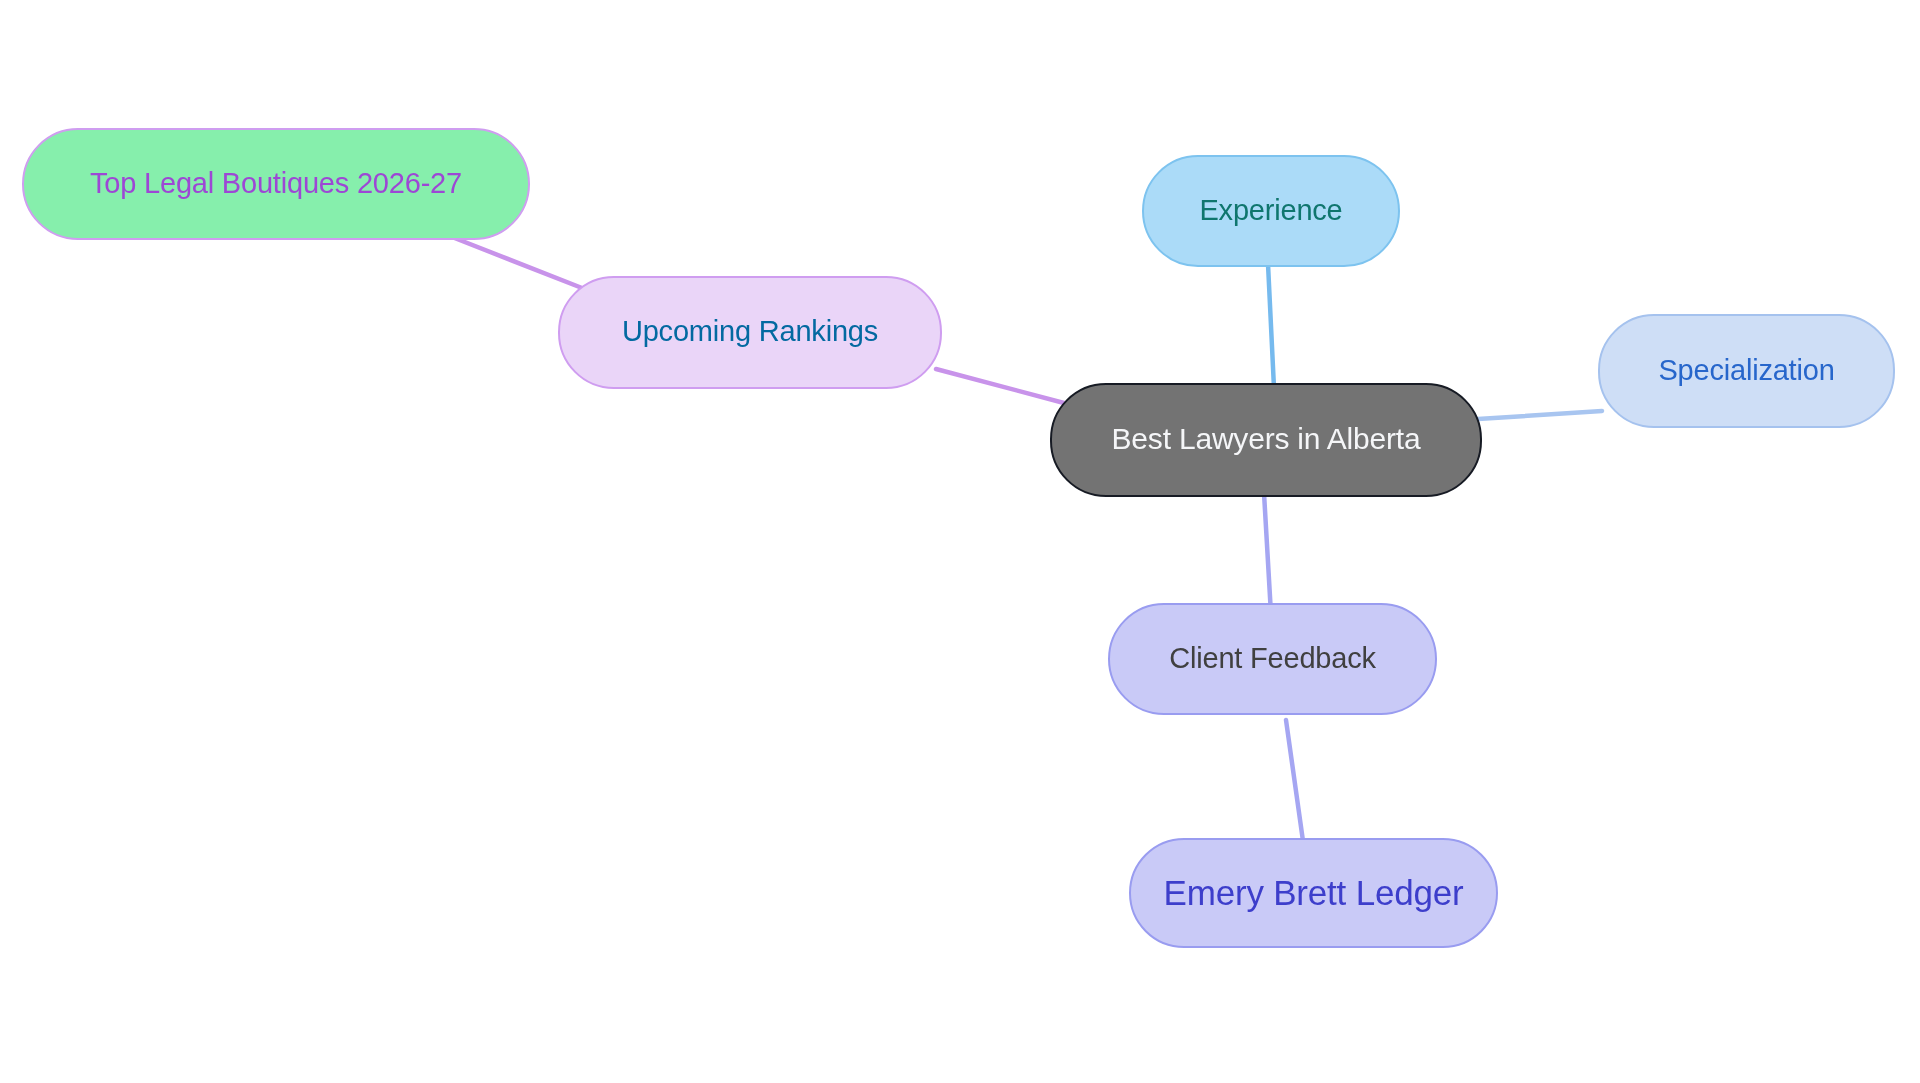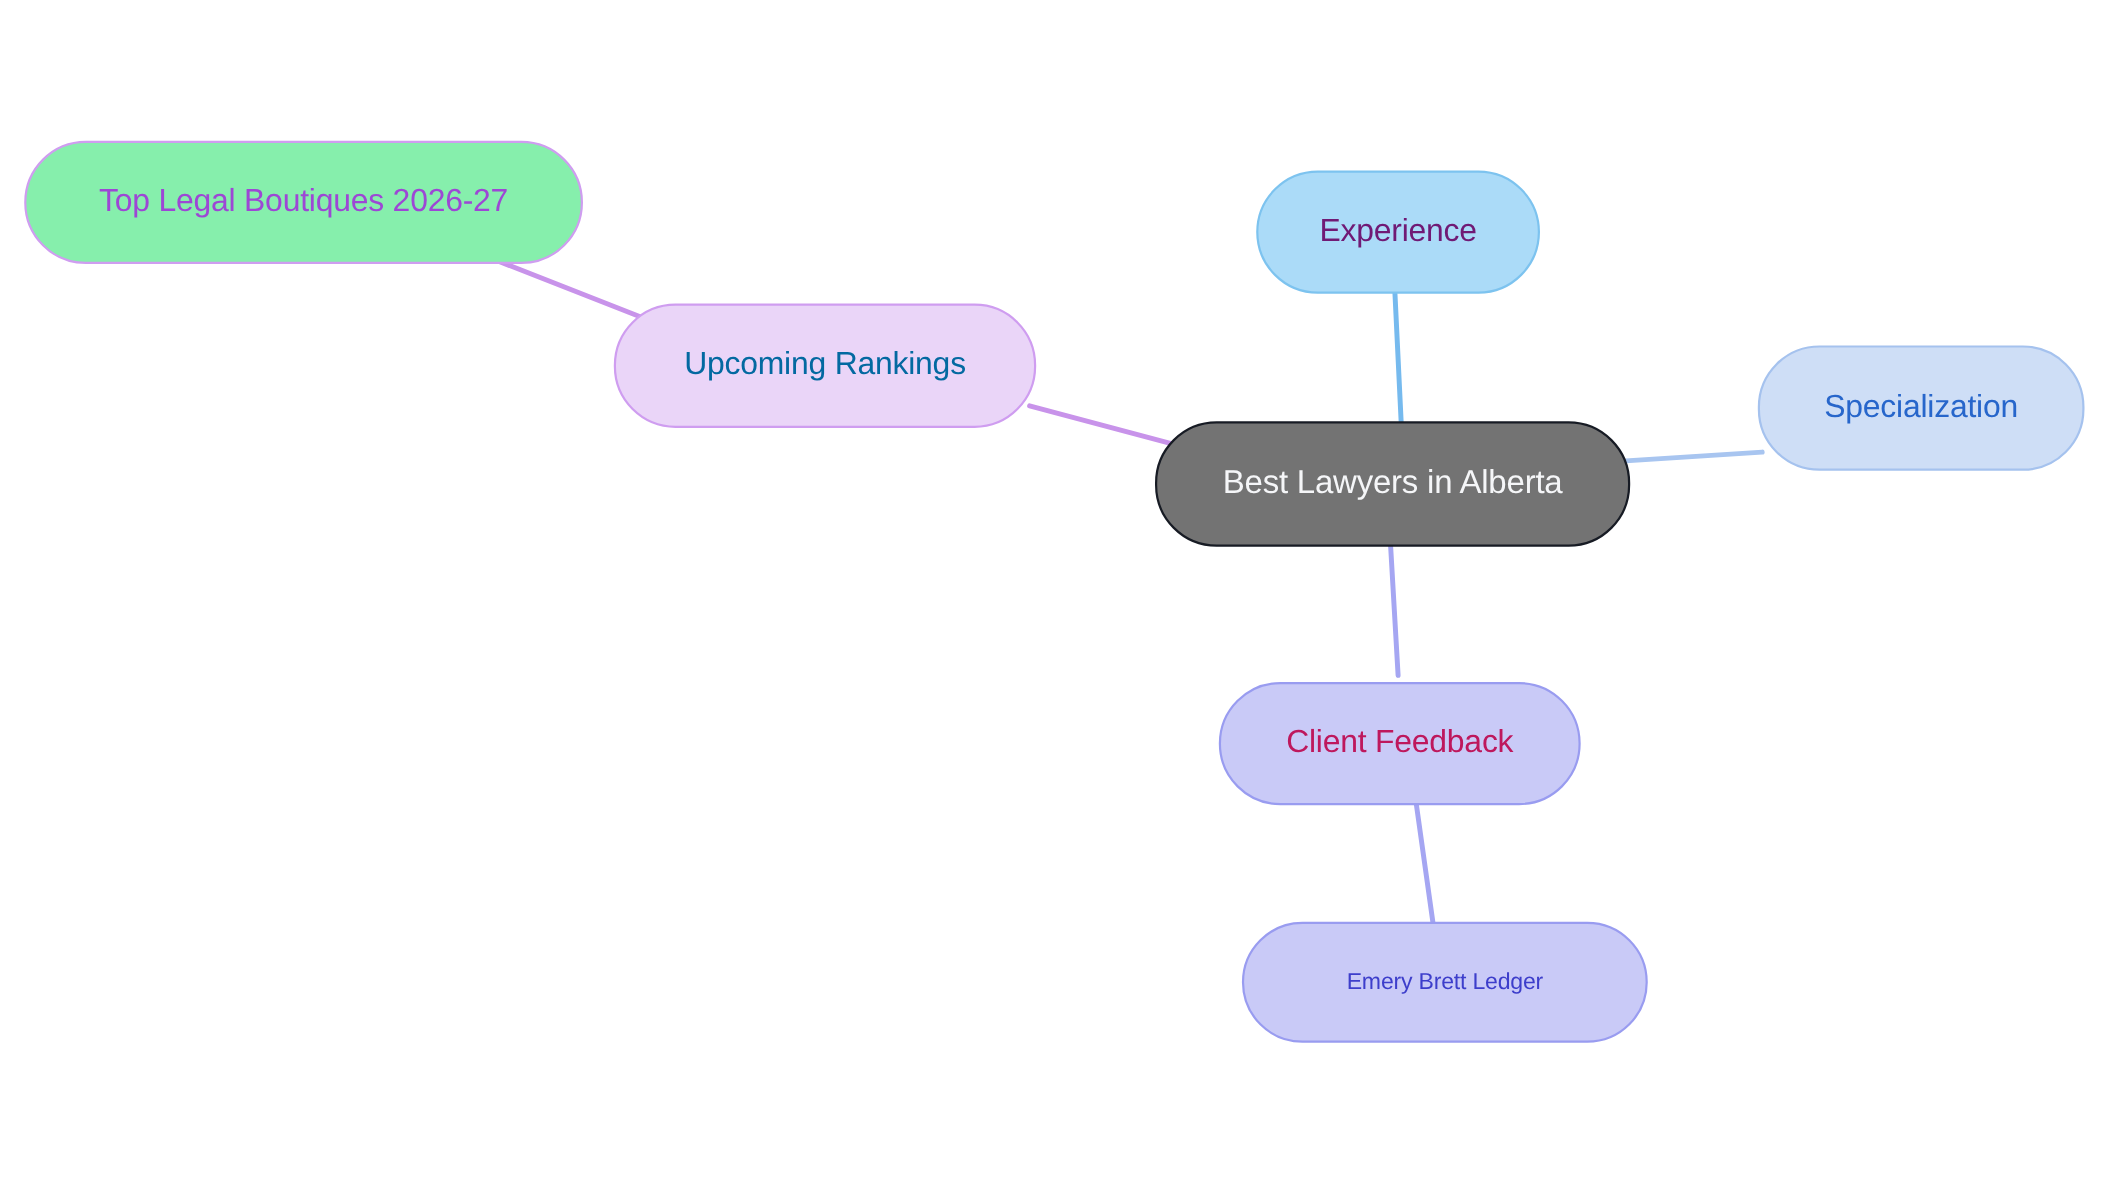--- a/index.html
+++ b/index.html
@@ -51,32 +51,32 @@
       <line x1="1478" y1="419" x2="1602" y2="411" stroke="#A8C5F0" stroke-width="4.5" stroke-linecap="round"></line>
       <line x1="936" y1="369" x2="1064" y2="403" stroke="#C893EA" stroke-width="4.5" stroke-linecap="round"></line>
       <line x1="452" y1="237" x2="582" y2="288" stroke="#C893EA" stroke-width="4.5" stroke-linecap="round"></line>
       <line x1="1264" y1="493" x2="1271" y2="614" stroke="#A5A6F2" stroke-width="4.5" stroke-linecap="round"></line>
       <line x1="1286" y1="720" x2="1303" y2="841" stroke="#A5A6F2" stroke-width="4.5" stroke-linecap="round"></line>
     </svg>
   <div>
       <div class="node" style="left: 1050px; top: 383px; width: 432px; height: 114px; background: #737373; border-color: rgb(23, 27, 36); color: rgb(245, 246, 248); font-size: 30px;">
         <span>Best Lawyers in Alberta</span>
       </div>
-      <div class="node" style="left: 1142px; top: 155px; width: 258px; height: 112px; background: rgb(171, 219, 248); border-color: rgb(125, 195, 239); color: #701a75; font-size: 29px;">
+      <div class="node" style="left: 1142px; top: 155px; width: 258px; height: 112px; background: rgb(171, 219, 248); border-color: rgb(125, 195, 239); color: #0f766e; font-size: 29px;">
         <span>Experience</span>
       </div>
       <div class="node" style="left: 1598px; top: 314px; width: 297px; height: 114px; background: rgb(206, 222, 246); border-color: rgb(165, 194, 238); color: rgb(39, 102, 203); font-size: 29px;">
         <span>Specialization</span>
       </div>
       <div class="node" style="left: 558px; top: 276px; width: 384px; height: 113px; background: rgb(234, 213, 248); border-color: rgb(207, 157, 240); color: #0369a1; font-size: 29px;">
         <span>Upcoming Rankings</span>
       </div>
       <div class="node" style="left: 22px; top: 128px; width: 508px; height: 112px; background: #86efac; border-color: rgb(207, 157, 240); color: rgb(157, 71, 213); font-size: 29px;">
         <span>Top Legal Boutiques 2026-27</span>
       </div>
-      <div class="node" style="left: 1108px; top: 620px; width: 329px; height: 112px; background: rgb(201, 202, 247); border-color: rgb(153, 156, 240); color: #be185d; font-size: 29px;">
+      <div class="node" style="left: 1108px; top: 603px; width: 329px; height: 112px; background: rgb(201, 202, 247); border-color: rgb(153, 156, 240); color: #404040; font-size: 29px;">
         <span>Client Feedback</span>
       </div>
-      <div class="node" style="left: 1129px; top: 838px; width: 369px; height: 110px; background: rgb(201, 202, 247); border-color: rgb(153, 156, 240); color: rgb(61, 62, 203); font-size: 21px;">
+      <div class="node" style="left: 1129px; top: 838px; width: 369px; height: 110px; background: rgb(201, 202, 247); border-color: rgb(153, 156, 240); color: rgb(61, 62, 203); font-size: 35px;">
         <span>Emery Brett Ledger</span>
       </div>
     </div>
 </div>
 
 </body></html>

